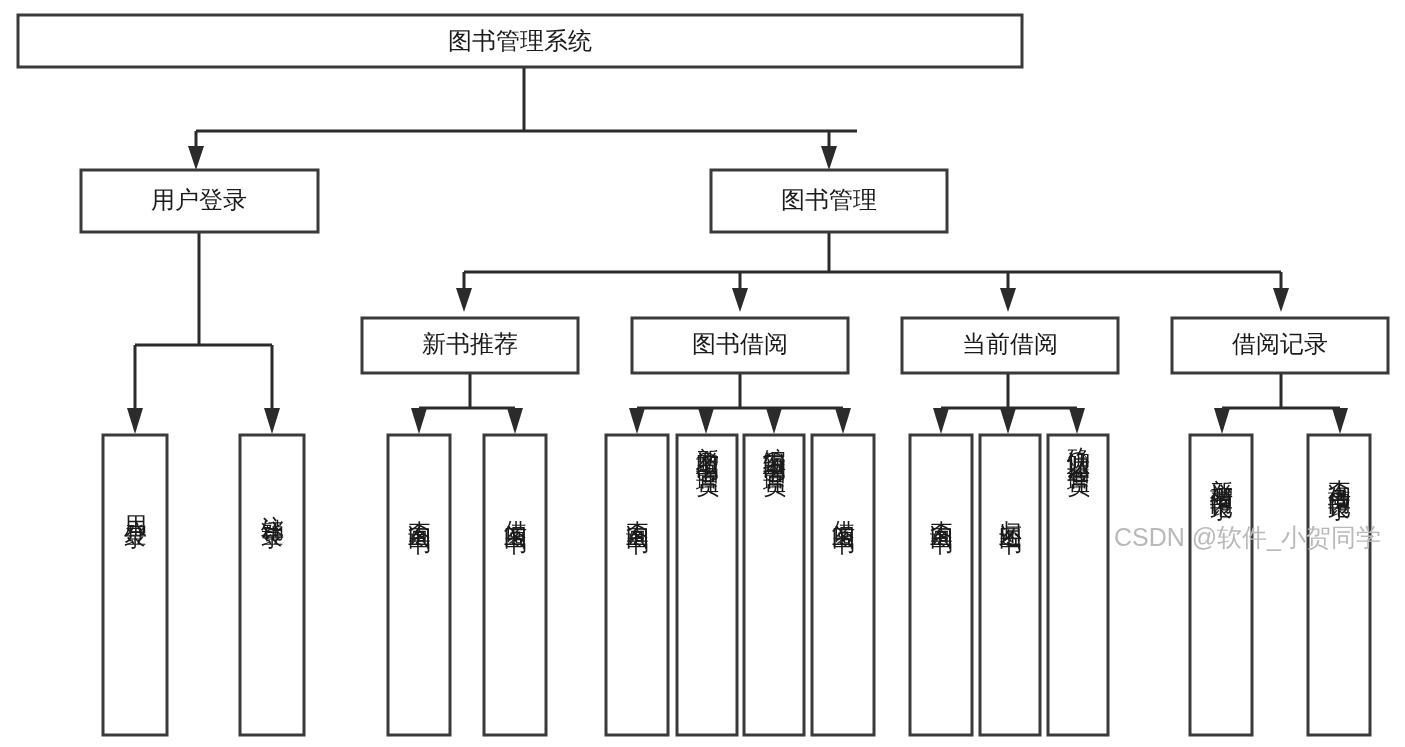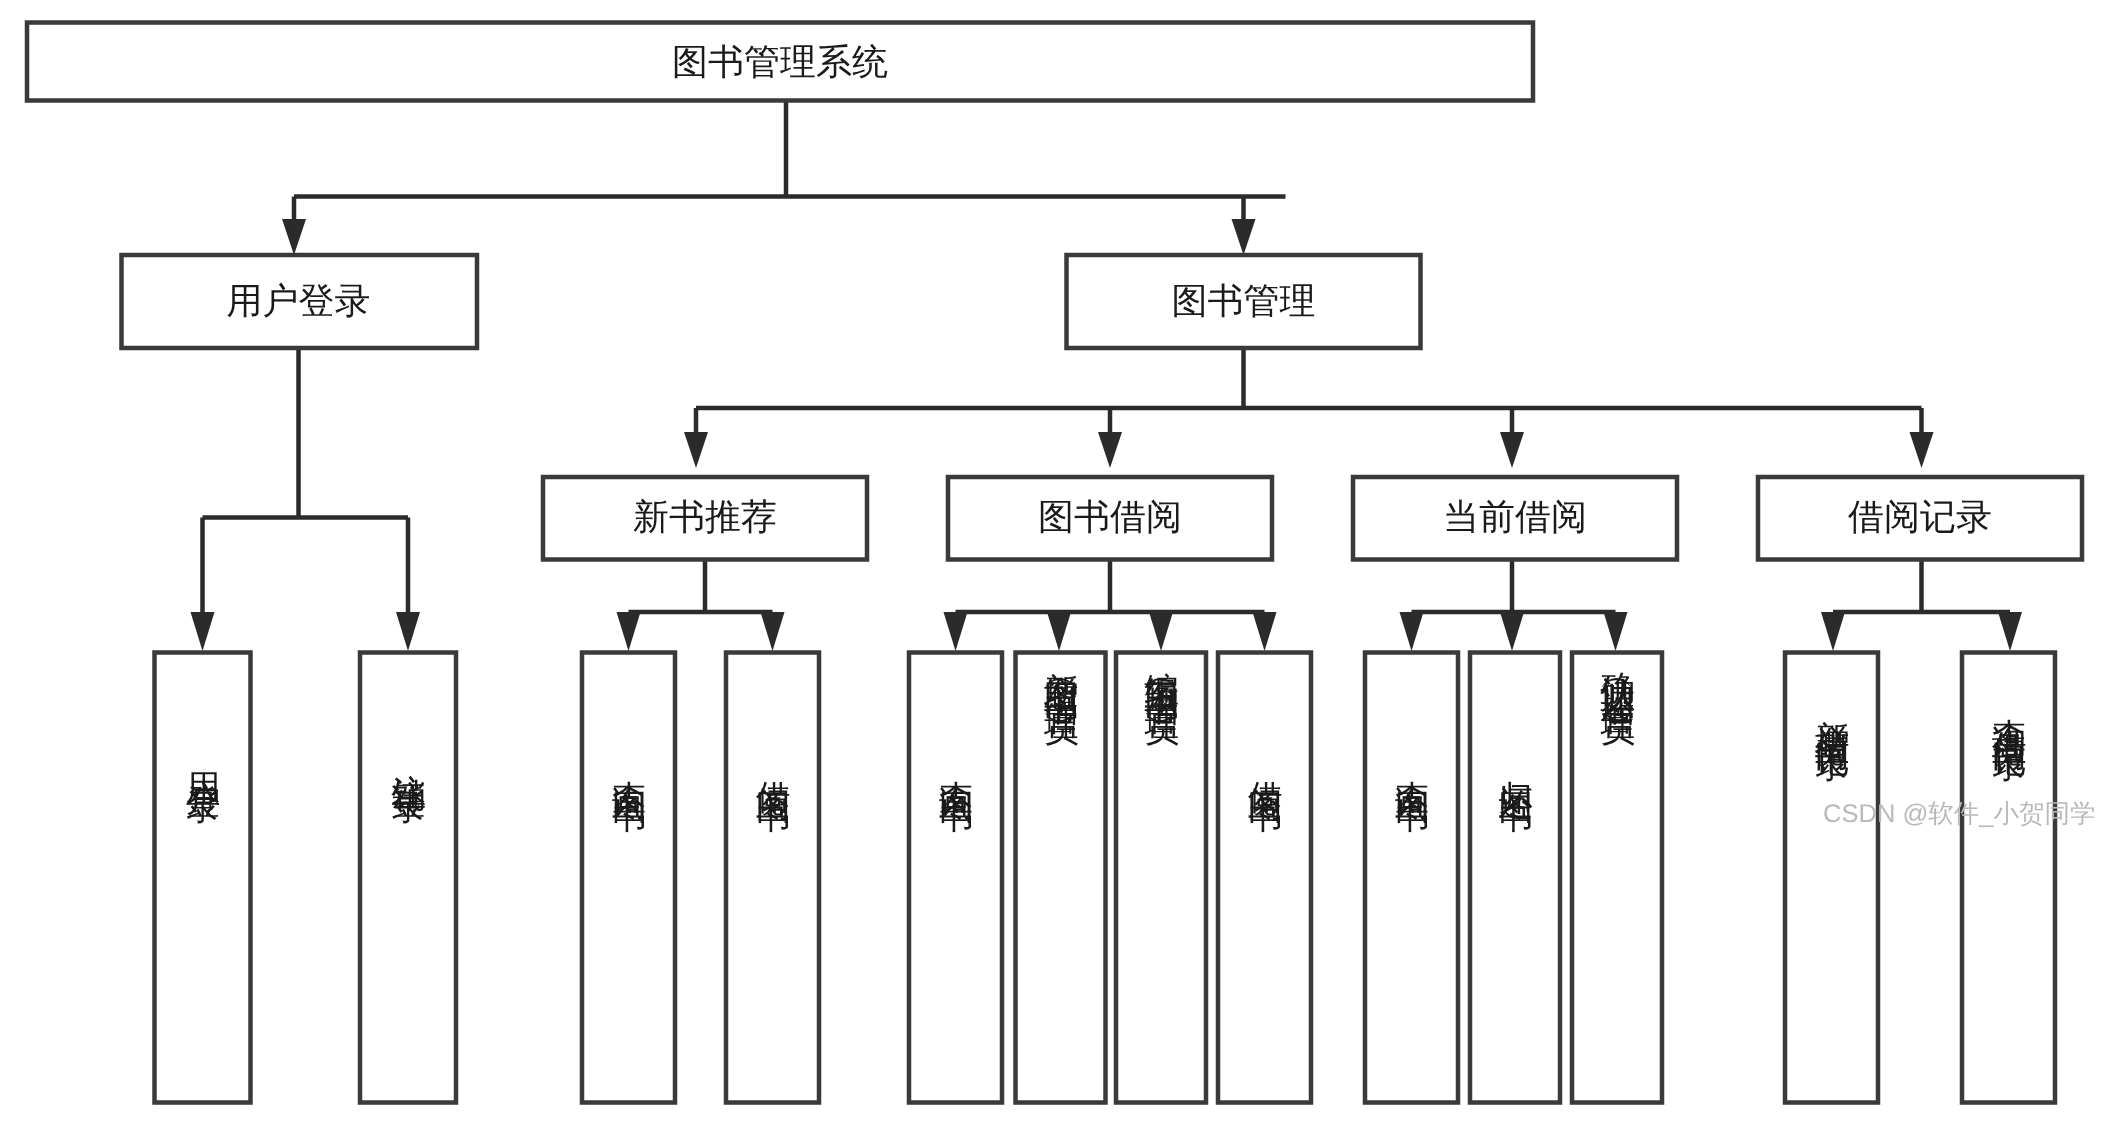--- a/index.html
+++ b/index.html
@@ -49,24 +49,24 @@
   .node-label-v {
     font-family: "Liberation Sans", "DejaVu Sans", sans-serif;
     font-size: 23px;
     fill: #1a1a1a;
     text-anchor: middle;
     writing-mode: vertical-rl;
     letter-spacing: 4px;
   }
   .watermark {
     position: absolute;
-    right: 8px;
+    right: 24px;
     bottom: 4px;
     font-family: "Liberation Sans", "DejaVu Sans", sans-serif;
-    font-size: 17px;
+    font-size: 25px;
     color: #b9b9b9;
     white-space: nowrap;
     pointer-events: none;
   }
 </style>
 </head>
 <body>
 
 <div id="diagram-root">
 

